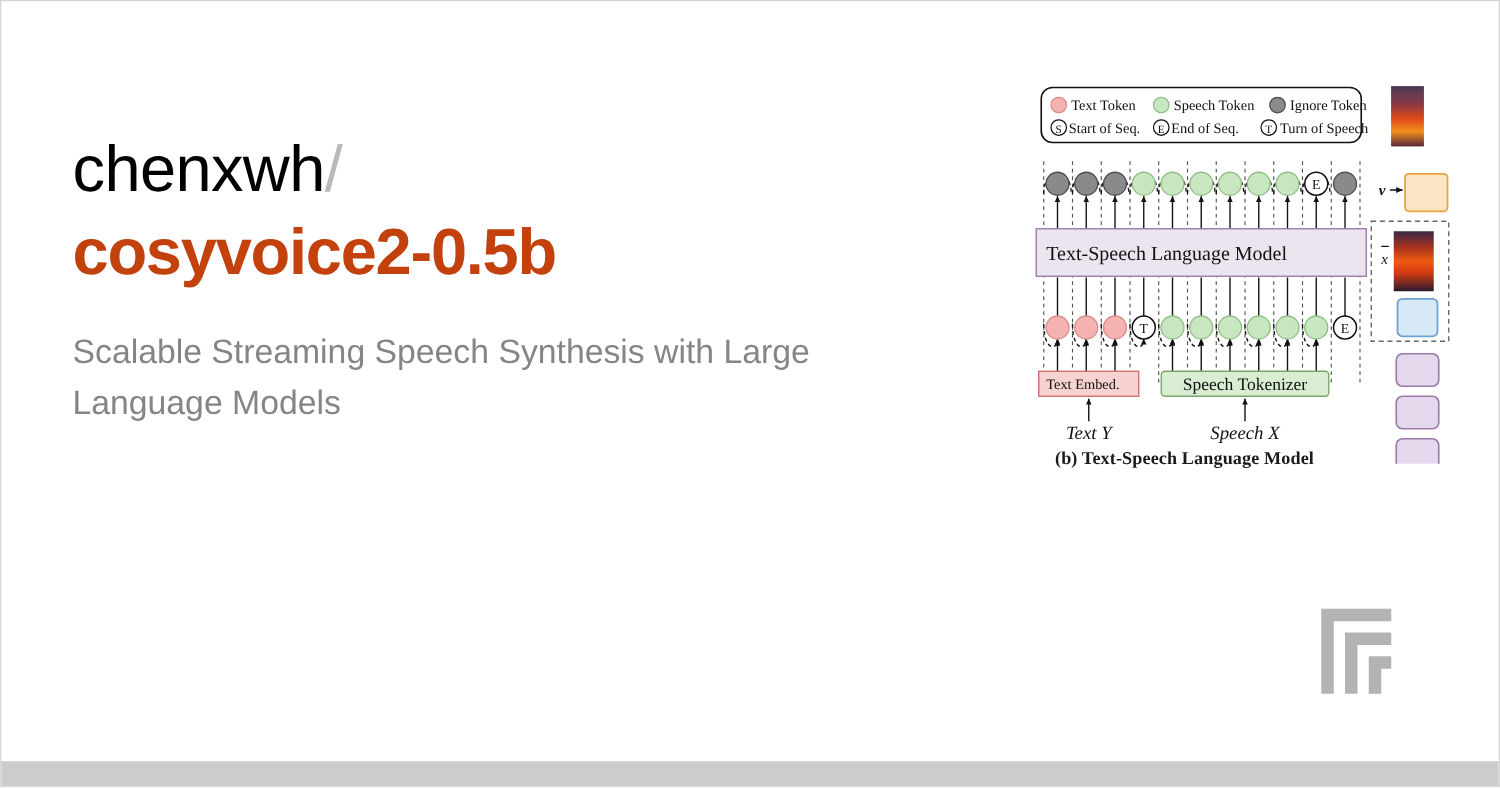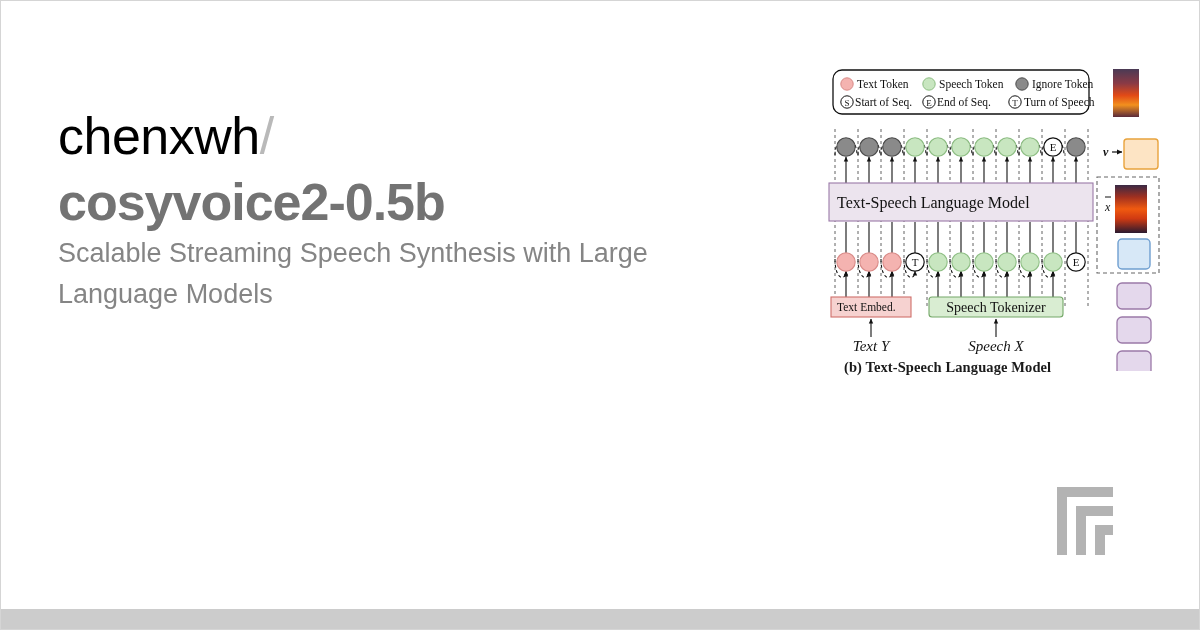--- a/index.html
+++ b/index.html
@@ -29,27 +29,28 @@
     color:#000000;
     line-height:1.16;
     letter-spacing:-0.5px;
     white-space:nowrap;
   }
   #owner-name { color:#000000; }
   #owner-slash { color:#b9b9b9; font-weight:300; }
   #repo-name {
     font-size:52px;
     font-weight:700;
-    color:#737373;
+    color:#c2410c;
     line-height:1.16;
     letter-spacing:-1px;
     margin-top:6px;
     white-space:nowrap;
   }
   #repo-desc {
+    margin-top:28px;
     font-size:27px;
     font-weight:400;
     color:#858585;
     line-height:1.52;
     max-width:660px;
   }
 
   
   #bottom-bar {
     position:absolute;

